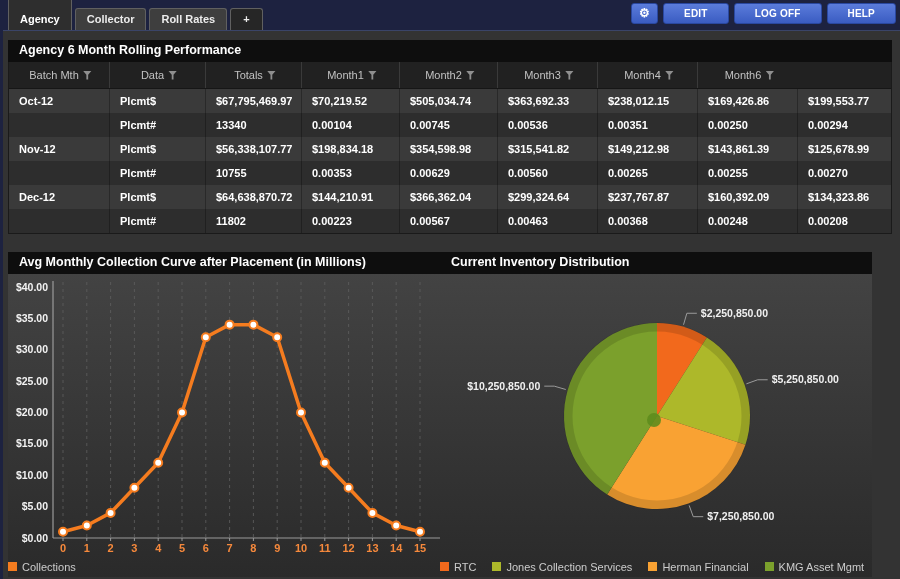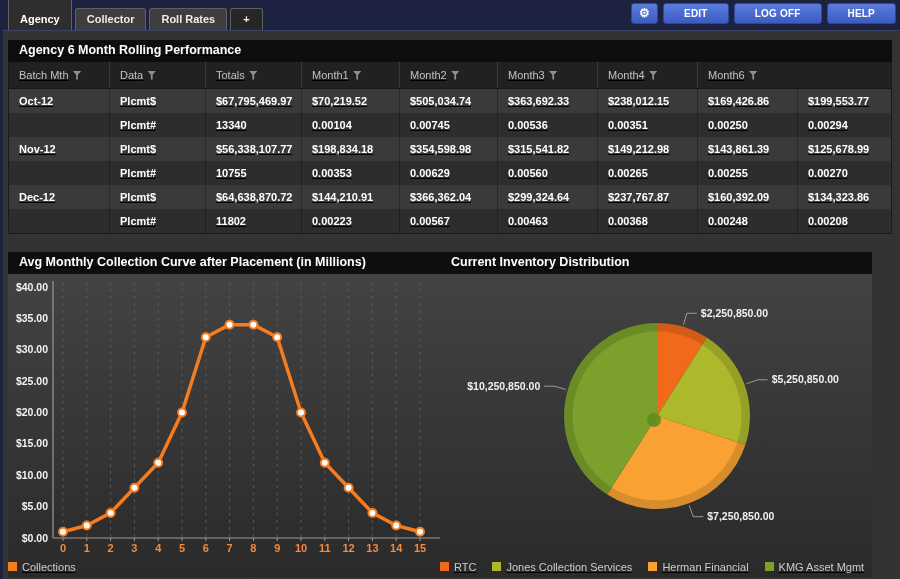--- a/index.html
+++ b/index.html
@@ -20,30 +20,30 @@
   .tab.active{background:#2e2e2e;padding-top:16px;color:#ffffff;}
   .tab.plus{background:#262626;padding:4px 12px 5px 12px;}
   .toolbar{position:absolute;right:4px;top:3px;display:flex;gap:5px;align-items:center;}
   .tb-btn{
     background:linear-gradient(#5b7cdb,#3a5cc2);border:1px solid #2a48a0;border-radius:3px;
     color:#fff;font-size:10px;font-weight:bold;padding:4px 20px;letter-spacing:.2px;cursor:pointer;
     line-height:11px;
   }
   .tb-btn.gear{font-size:12px;padding:2px 7px 3px 7px;line-height:14px;}
   
-  .panel{position:absolute;text-decoration:underline;}
+  .panel{position:absolute;}
   .panel-title{background:#0e0e0e;color:#ffffff;font-size:12.5px;font-weight:bold;
     padding:4px 11px 5px 11px;line-height:13px;}
   
   .panel-table{left:8px;top:40px;width:884px;}
   .grid{background:#2d2d2d;border:1px solid #1a1a1a;border-top:none;}
   .grid-row{display:grid;grid-template-columns:101px 96px 96px 98px 98px 100px 100px 100px 1fr;}
   .grid-head{background:#212121;border-bottom:1px solid #161616;}
   .th{color:#c2c2c2;font-size:11px;padding:7px 7px 7px 10px;display:flex;
-    justify-content:flex-start;align-items:center;border-right:1px solid #3a3a3a;cursor:pointer;}
+    justify-content:center;align-items:center;border-right:1px solid #3a3a3a;cursor:pointer;}
   .th:last-child{border-right:none;}
   .funnel{width:9px;height:9px;background:#8f8f8f;flex:0 0 auto;margin-left:4px;
     clip-path:polygon(0 0,100% 0,60% 48%,60% 100%,40% 100%,40% 48%);}
   .tr.light{background:#3a3a3a;}
   .tr.dark{background:#2d2d2d;}
   .td{color:#ffffff;font-size:11px;font-weight:bold;padding:6px 18px 6px 10px;
     border-right:1px solid rgba(0,0,0,.28);white-space:nowrap;overflow:hidden;}
   .td:last-child{border-right:none;}
   
   .panel-chart-left{left:8px;top:252px;width:442px;}

